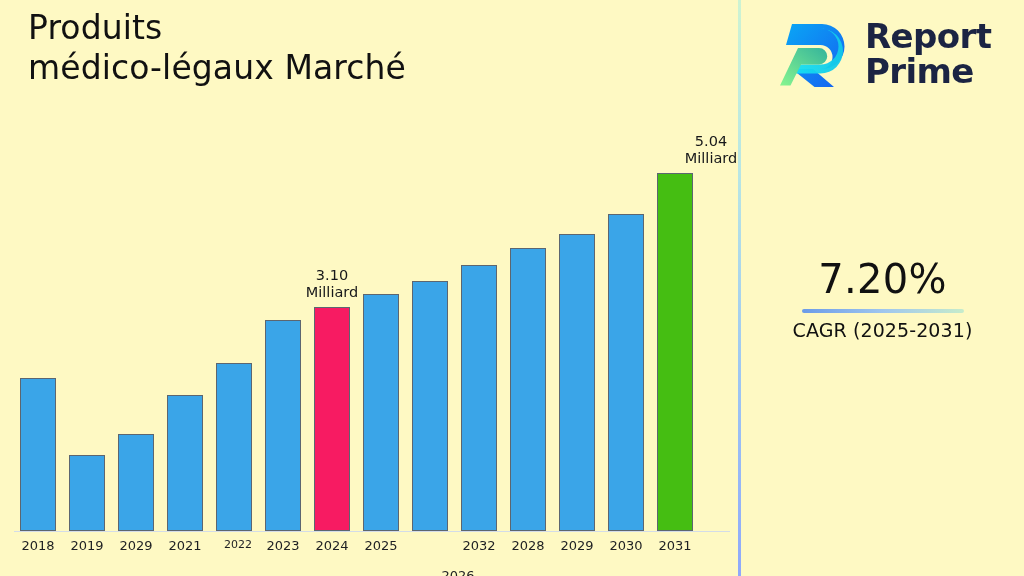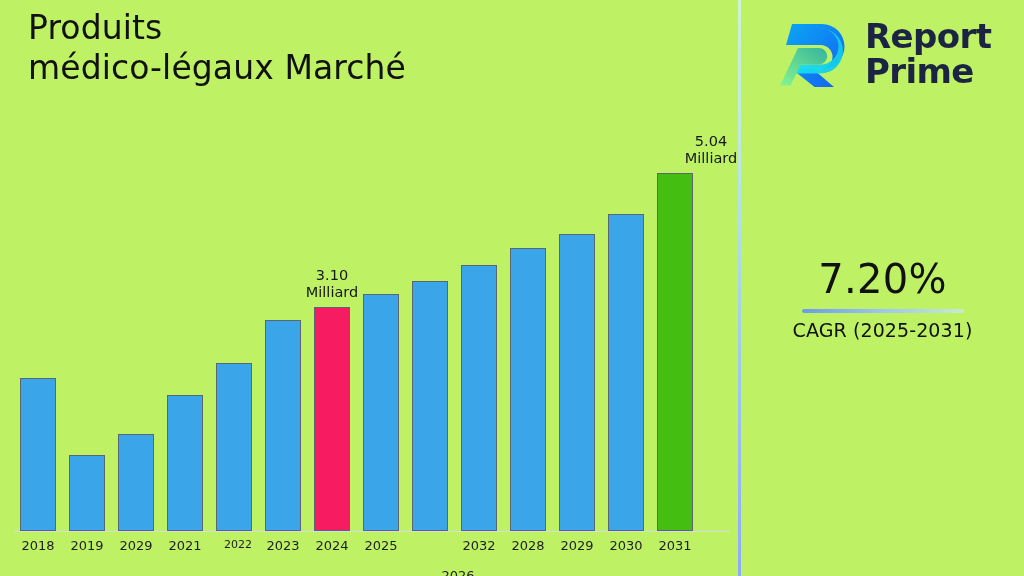--- a/index.html
+++ b/index.html
@@ -12,21 +12,21 @@
     background: #ebf2fc;
     font-family: "DejaVu Sans", "Liberation Sans", sans-serif;
     overflow: hidden;
     position: relative;
   }
 
   
   #infographic {
     position: absolute;
     inset: 0;
-    background: #bef264;
+    background: #fef9c3;
     text-decoration: underline;
   }
 
   
   #chart-panel {
     position: absolute;
     left: 0;
     top: 0;
     width: 738px;
     height: 576px;

